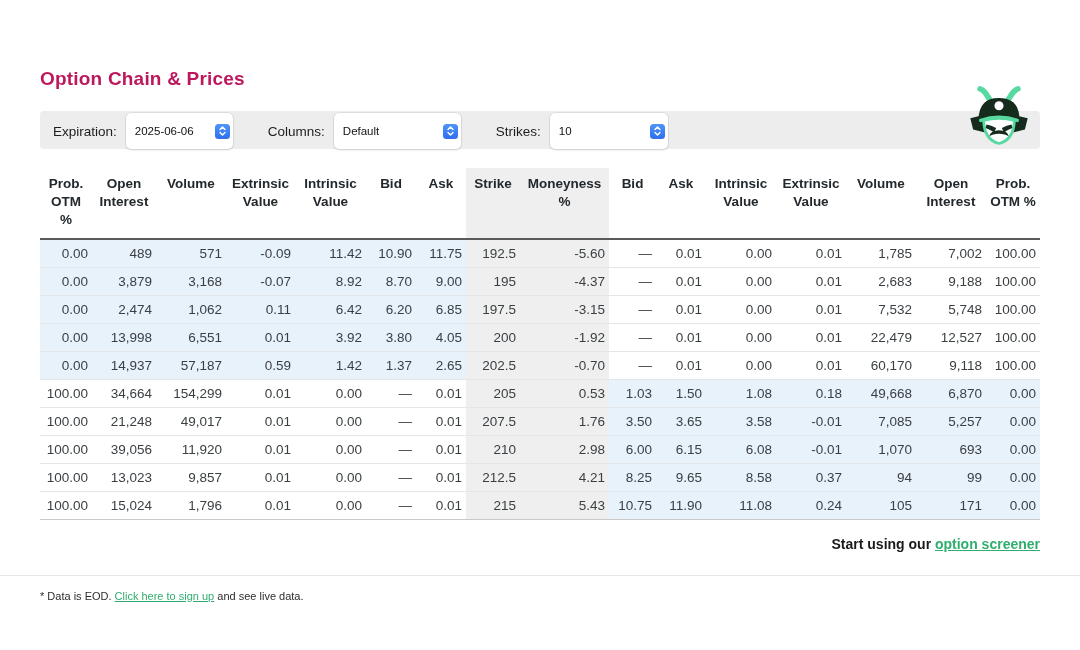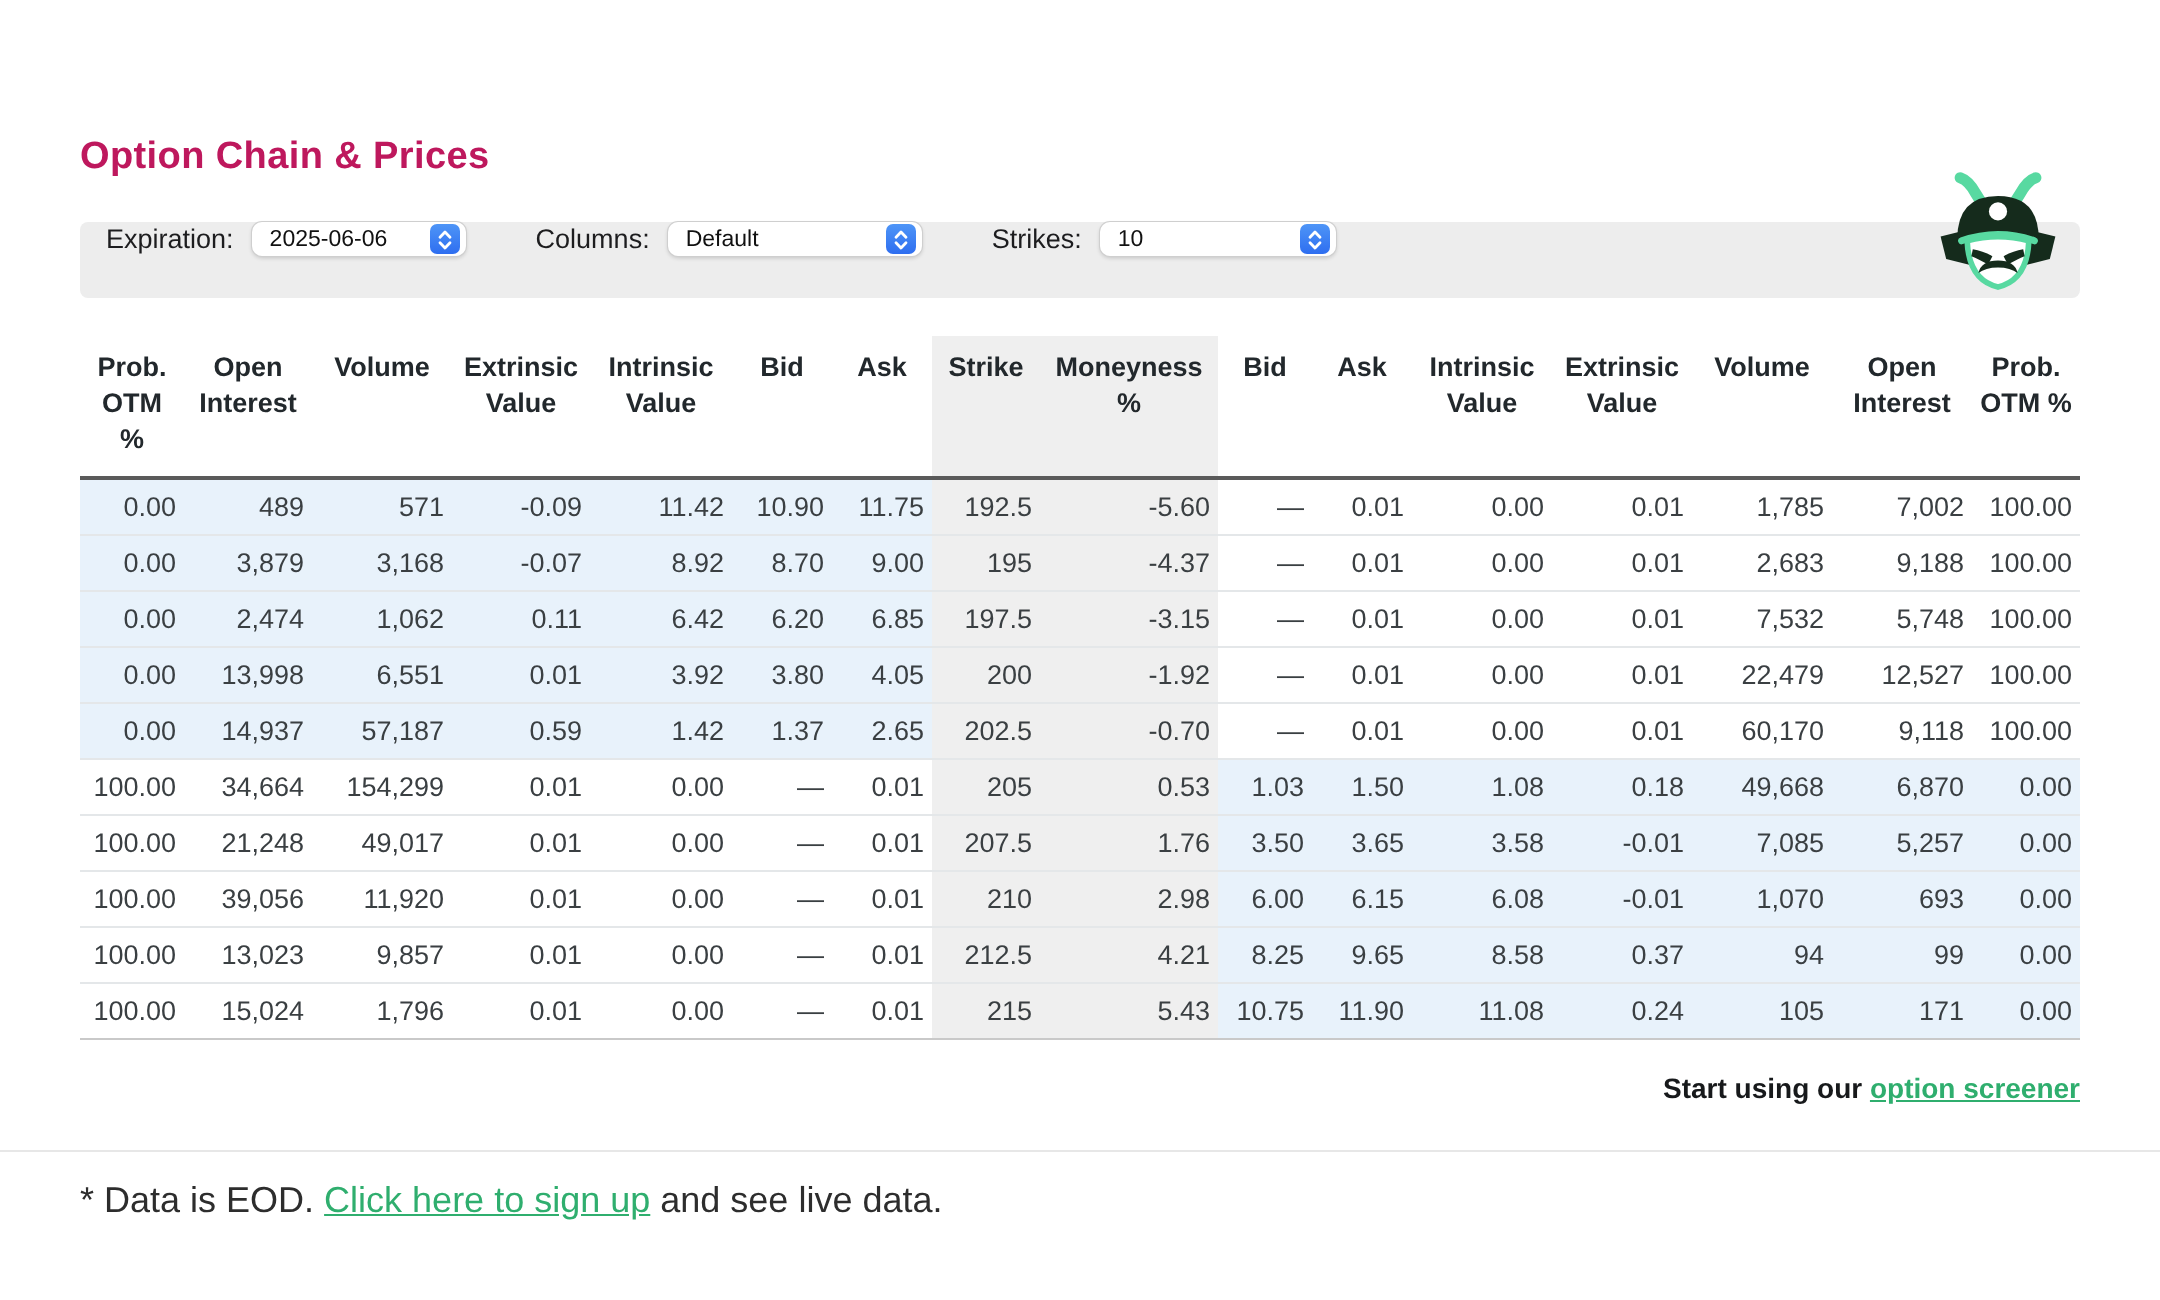--- a/index.html
+++ b/index.html
@@ -26,29 +26,29 @@
     letter-spacing: .2px;
   }
 
   
   .filter-bar {
     margin-top: 21px;
     height: 38px;
     background: #ededed;
     border-radius: 4px;
     display: flex;
-    align-items: flex-start;
+    align-items: flex-end;
     padding-left: 13px;
     gap: 9px;
   }
   .filter-group { display: flex; align-items: center; gap: 9px; }
   .filter-group + .filter-group { margin-left: 26px; }
   .filter-label { font-size: 13.5px; color: #1d1d1f; }
   .select {
-    height: 17px;
+    height: 36px;
     background: #ffffff;
     border-radius: 5px;
     box-shadow: 0 0 0 .5px #cfcfcf, 0 1px 2px rgba(0,0,0,.18);
     display: flex;
     align-items: center;
     padding: 0 3px 0 9px;
     cursor: default;
   }
   .select-value { font-size: 11.5px; color: #111; white-space: nowrap; }
   .stepper {
@@ -115,21 +115,21 @@
   
   .footer-divider {
     margin-top: 23px;
     border: none;
     border-top: 1px solid #e7e7e7;
     width: 1080px;
     margin-left: -40px;
   }
   .footer-note {
     margin-top: 14px;
-    font-size: 18px;
+    font-size: 11px;
     color: #2d2d2d;
   }
 </style>
 </head>
 <body>
 
 <div class="page">
 
   <svg class="logo" viewBox="0 0 100 100">
 

